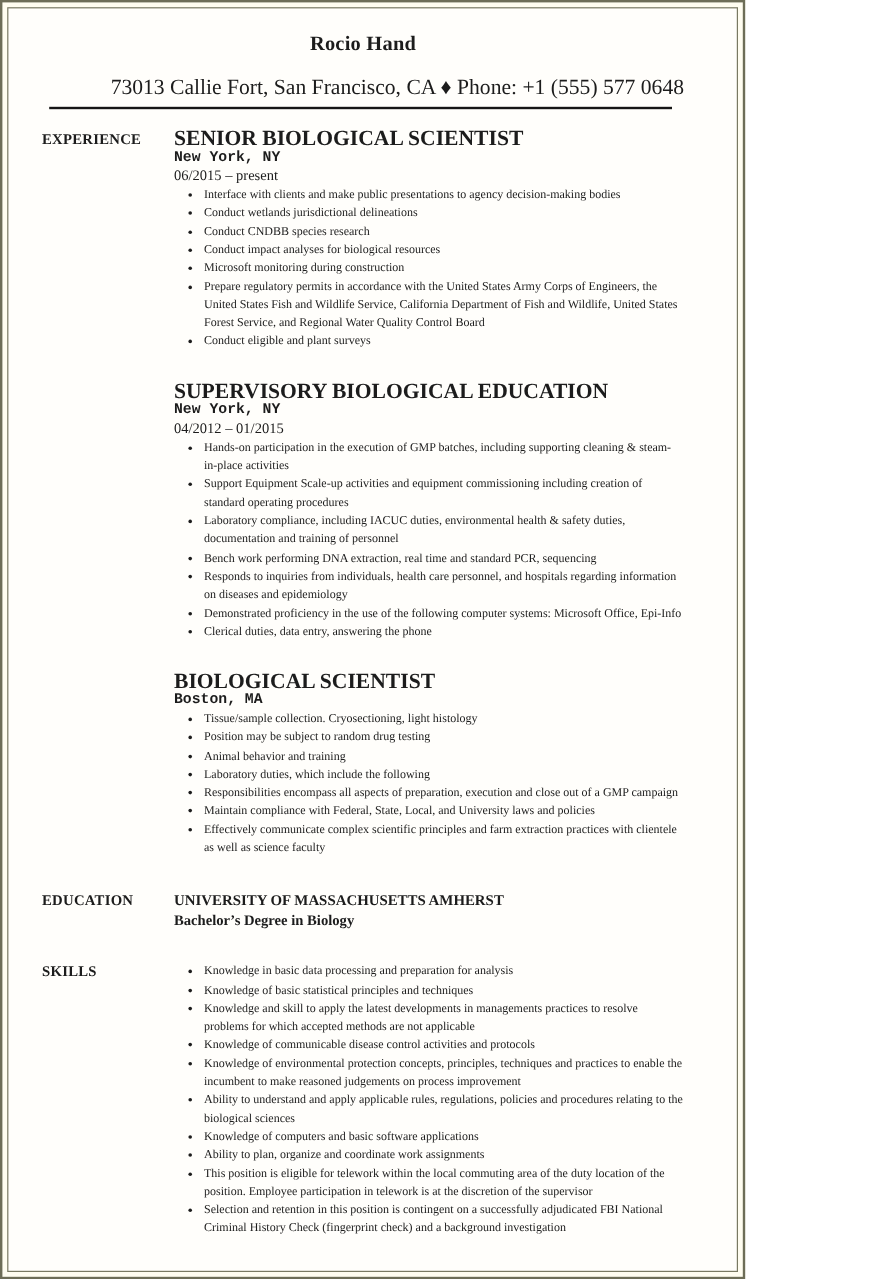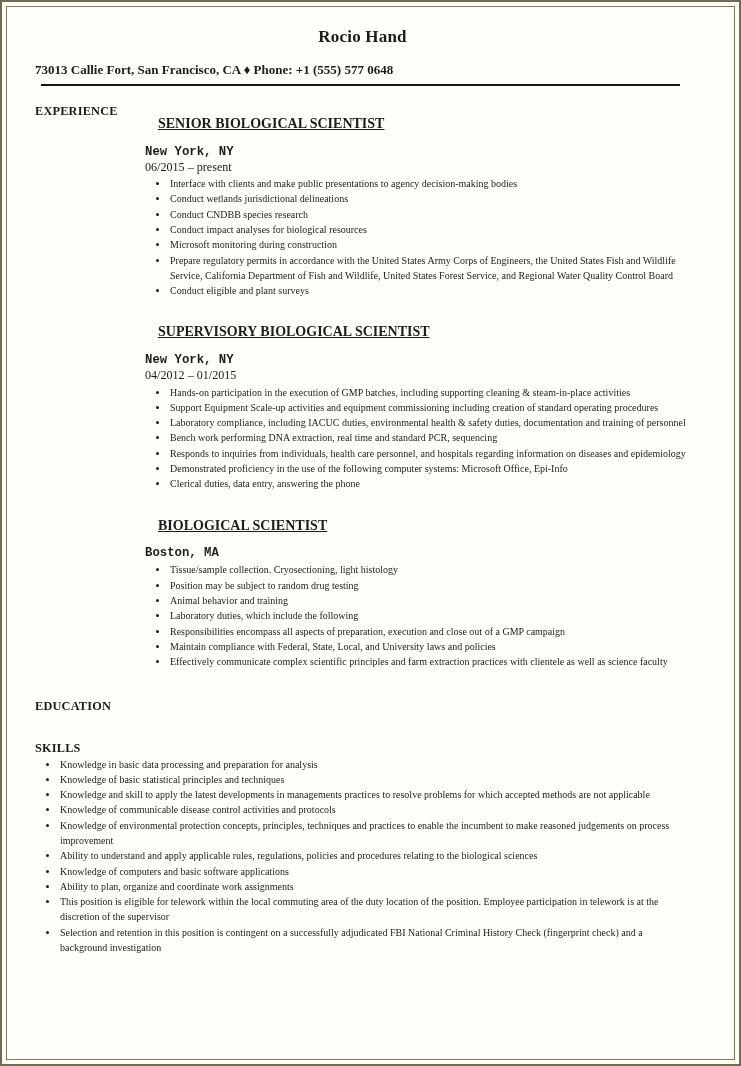--- a/index.html
+++ b/index.html
@@ -3,21 +3,21 @@
 <meta charset="utf-8">
 <style>
   html, body { margin: 0; padding: 0; }
   body {
     width: 741px; height: 1066px;
     font-family: "Liberation Serif", "DejaVu Serif", serif;
     color: #1c1c1c;
     background: #ffffff;
   }
   .page {
-    width: 741px; height: 1066px;
+    width: 621px; height: 1066px;
     box-sizing: border-box;
     background: #fffdf0;
     border: 2px solid #6d6d57;
     padding: 4px;
   }
   .sheet {
     box-sizing: border-box;
     height: 100%;
     border: 1px solid #797962;
     background: #fffefb;
@@ -27,23 +27,23 @@
 
   
   .name {
     text-align: center;
     font-size: 17px;
     font-weight: bold;
     margin: 6px 0 0 0;
     letter-spacing: 0.2px;
   }
   .contact {
-    text-align: left;
-    font-size: 13px;
-    font-weight: bold;
+    text-align: right;
+    font-size: 18px;
+    font-weight: normal;
     margin-top: 15px;
   }
   hr.header-rule {
     border: 0;
     border-top: 2.6px solid #151515;
     margin: 6px 10px 0 6px;
   }
 
   
   .section { display: flex; margin-top: 17px; }
@@ -53,41 +53,41 @@
     font-weight: bold;
     font-size: 12.3px;
     padding-top: 1px;
     letter-spacing: 0.2px;
   }
   .section-content { flex: 1; min-width: 0; }
 
   
   .job { margin-bottom: 26px; }
   .job:last-child { margin-bottom: 0; }
-  .job-title { font-size: 14px; font-weight: bold; margin: 13px; line-height: 15.5px; text-decoration: underline; }
+  .job-title { font-size: 18px; font-weight: bold; margin: 0; line-height: 15.5px; }
   .job-location { font-size: 12.3px; font-weight: bold; line-height: 15.3px; font-family: Liberation Mono, monospace; }
   .job-dates { font-size: 12.1px; line-height: 15.3px; }
 
   ul.bullets {
     margin: 1px 0 0 0;
     padding-left: 24px;
     list-style-type: disc;
   }
   ul.bullets li {
     font-size: 10px;
     line-height: 15.3px;
     padding-left: 1px;
   }
 
   
   .school { font-size: 12.4px; font-weight: bold; line-height: 16.5px; }
   .degree { font-size: 12.2px; font-weight: bold; line-height: 16.5px; }
 
   .section-education { margin-top: 28px; }
-  .section-skills { margin-top: 26px; flex-direction: column; }
+  .section-skills { margin-top: 26px; }
 </style>
 </head>
 <body>
 
 <div class="page">
   <div class="sheet">
     <div class="doc">
 
       <header>
         <h1 class="name">Rocio Hand</h1>
@@ -107,21 +107,21 @@
                 <li>Conduct wetlands jurisdictional delineations</li>
                 <li>Conduct CNDBB species research</li>
                 <li>Conduct impact analyses for biological resources</li>
                 <li>Microsoft monitoring during construction</li>
                 <li>Prepare regulatory permits in accordance with the United States Army Corps of Engineers, the United States Fish and Wildlife Service, California Department of Fish and Wildlife, United States Forest Service, and Regional Water Quality Control Board</li>
                 <li>Conduct eligible and plant surveys</li>
               </ul>
   </article>
 
   <article class="job">
-    <h2 class="job-title">SUPERVISORY BIOLOGICAL SCIENTIST</h2>
+    <h2 class="job-title">SUPERVISORY BIOLOGICAL EDUCATION</h2>
     <div class="job-location">New York, NY</div>
     <div class="job-dates">04/2012 – 01/2015</div>
     <ul class="bullets">
                 <li>Hands-on participation in the execution of GMP batches, including supporting cleaning &amp; steam-in-place activities</li>
                 <li>Support Equipment Scale-up activities and equipment commissioning including creation of standard operating procedures</li>
                 <li>Laboratory compliance, including IACUC duties, environmental health &amp; safety duties, documentation and training of personnel</li>
                 <li>Bench work performing DNA extraction, real time and standard PCR, sequencing</li>
                 <li>Responds to inquiries from individuals, health care personnel, and hospitals regarding information on diseases and epidemiology</li>
                 <li>Demonstrated proficiency in the use of the following computer systems: Microsoft Office, Epi-Info</li>
                 <li>Clerical duties, data entry, answering the phone</li>
@@ -139,20 +139,24 @@
                 <li>Responsibilities encompass all aspects of preparation, execution and close out of a GMP campaign</li>
                 <li>Maintain compliance with Federal, State, Local, and University laws and policies</li>
                 <li>Effectively communicate complex scientific principles and farm extraction practices with clientele as well as science faculty</li>
               </ul>
   </article>
 </div>
       </section>
 
       <section class="section section-education">
         <div class="section-label">EDUCATION</div>
+        <div class="section-content">
+          <div class="school">UNIVERSITY OF MASSACHUSETTS AMHERST</div>
+          <div class="degree">Bachelor’s Degree in Biology</div>
+        </div>
       </section>
 
       <section class="section section-skills">
         <div class="section-label">SKILLS</div>
         <div class="section-content">
           <ul class="bullets" id="skills-list">
               <li>Knowledge in basic data processing and preparation for analysis</li>
               <li>Knowledge of basic statistical principles and techniques</li>
               <li>Knowledge and skill to apply the latest developments in managements practices to resolve problems for which accepted methods are not applicable</li>
               <li>Knowledge of communicable disease control activities and protocols</li>

